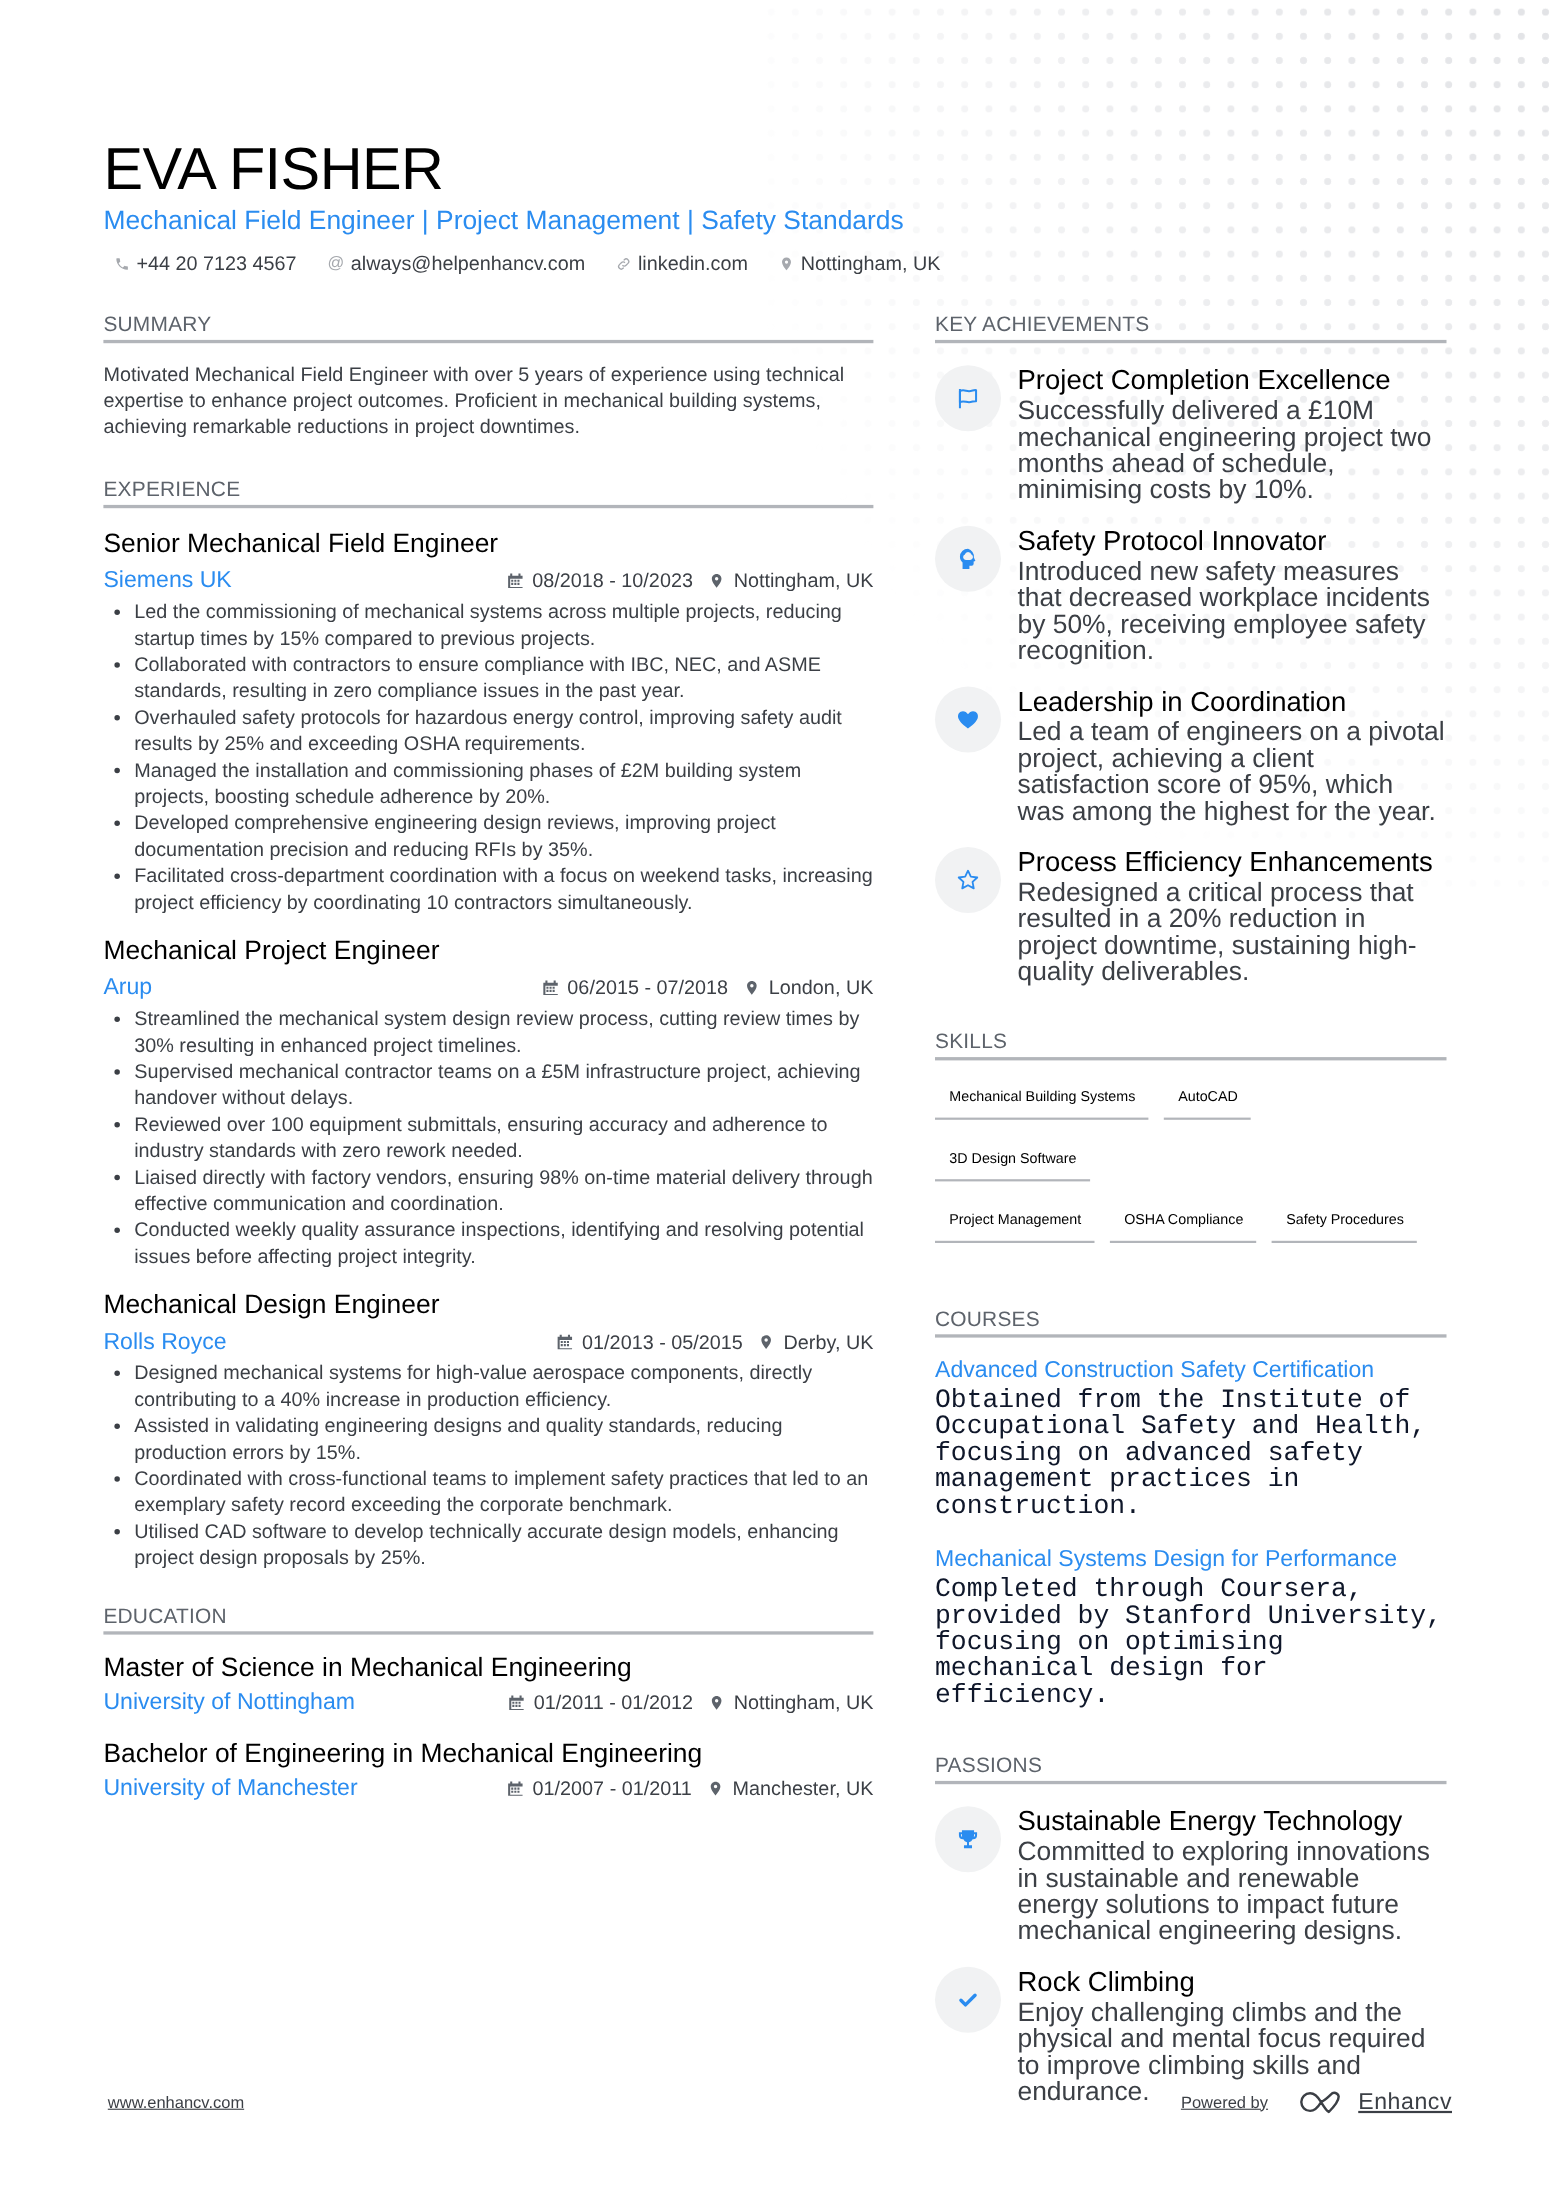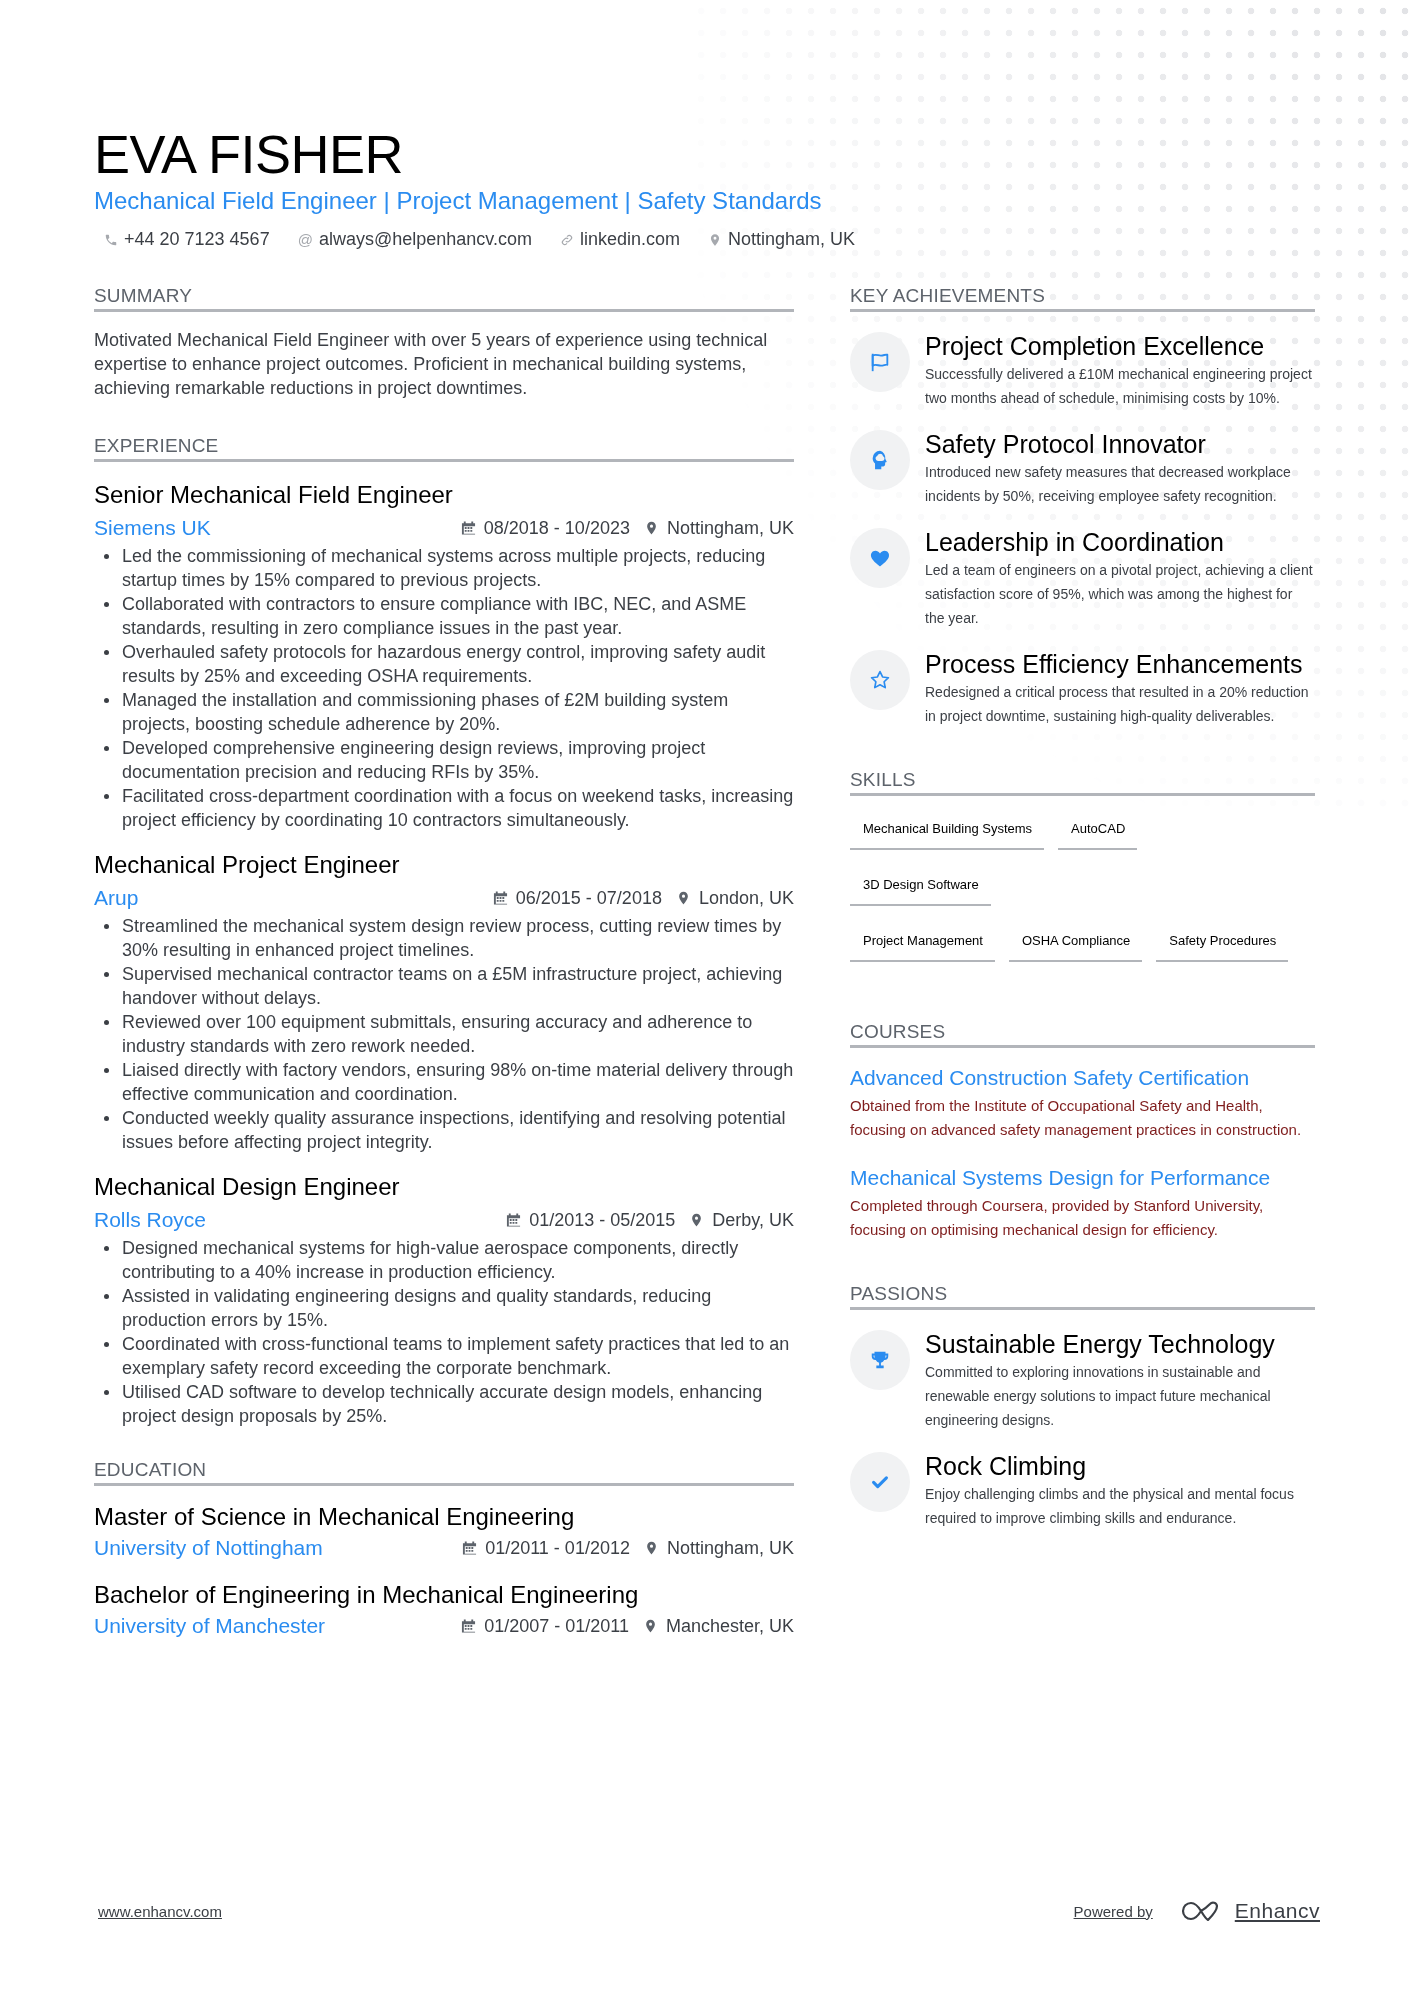--- a/index.html
+++ b/index.html
@@ -74,32 +74,32 @@
   .ach { display: flex; margin-top: 20px; }
   .ach:first-of-type { margin-top: 20px; }
   .ach-icon {
     flex: 0 0 60px; height: 60px; border-radius: 50%; background: #f1f2f3;
     display: flex; align-items: center; justify-content: center; margin-right: 15px;
     margin-top: 0px;
   }
   .ach-icon svg { width: 22px; height: 22px; }
   .ach-body { flex: 1; }
   .ach-title { font-size: 25px; color: #000; line-height: 28px; }
-  .ach-desc { font-size: 14px; line-height: 24px; color: #3b3f45; margin-top: 2px; }
+  .ach-desc { font-size: 24px; line-height: 24px; color: #3b3f45; margin-top: 2px; }
 
   .skills { display: flex; flex-wrap: wrap; gap: 0 14px; margin-top: 16px; }
   .skill {
     font-size: 13px; color: #000; padding: 6px 12px 8px 13px;
     border-bottom: 2px solid #b2b5ba; margin-bottom: 18px; line-height: 22px;
   }
 
   .course { margin-top: 16px; }
   .course + .course { margin-top: 22px; }
   .course-title { font-size: 21px; color: #2a8cf0; line-height: 28px; }
-  .course-desc { font-size: 15px; line-height: 24px; color: #7f1d1d; margin-top: 2px; }
+  .course-desc { font-size: 24px; line-height: 24px; color: #0f172a; margin-top: 2px; font-family: Liberation Mono, monospace; }
 
   .footer {
     position: absolute; left: 98px; right: 90px; top: 1898px;
     display: flex; justify-content: space-between; align-items: center;
     font-size: 15px; color: #3b3f45; z-index: 1; text-decoration: underline;
   }
   .powered { display: flex; align-items: center; gap: 26px; }
   .brand { display: flex; align-items: center; gap: 10px; font-size: 21px; color: #3b3f45; letter-spacing: 0.5px; }
   .brand svg { width: 46px; height: 26px; }
 </style>

